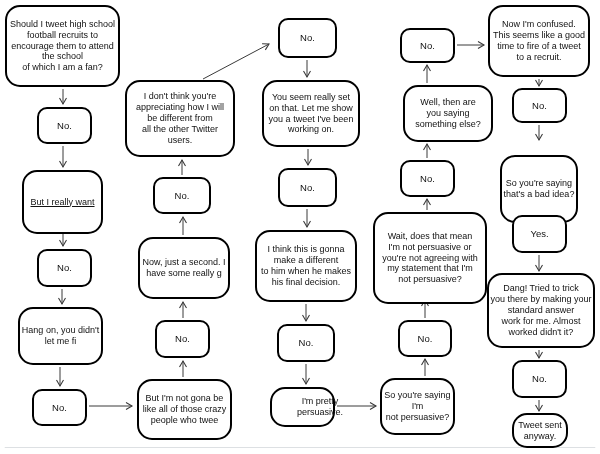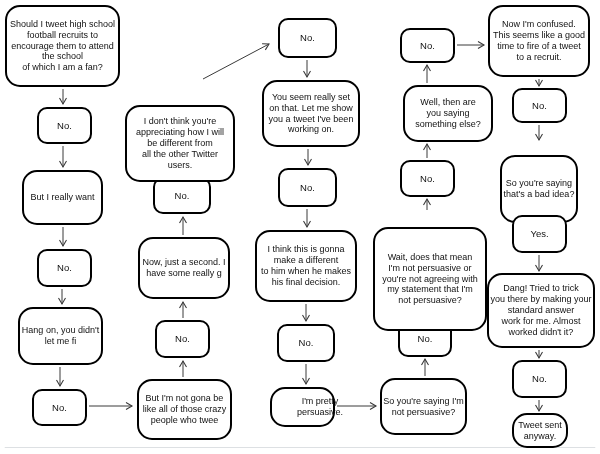--- a/index.html
+++ b/index.html
@@ -77,54 +77,54 @@
       <line x1="539" y1="350" x2="539" y2="358" stroke="#3a3a3a" stroke-width="1" marker-end="url(#arrowhead)"></line>
       <line x1="539" y1="400" x2="539" y2="411" stroke="#3a3a3a" stroke-width="1" marker-end="url(#arrowhead)"></line>
     </svg>
   <div class="divider"></div>
 <div class="node question" style="left: 5px; top: 5px; width: 115px; height: 82px;">Should I tweet high school
 football recruits to
 encourage them to attend
 the school
 of which I am a fan?</div>
     <div class="node answer" style="left: 37px; top: 107px; width: 55px; height: 37px;">No.</div>
-    <div class="node question" style="left: 22px; top: 170px; width: 81px; height: 55px;">But I really want</div>
+    <div class="node question" style="left: 22px; top: 170px; width: 81px; height: 64px; text-decoration: underline;">But I really want</div>
     <div class="node answer" style="left: 37px; top: 249px; width: 55px; height: 38px;">No.</div>
     <div class="node question" style="left: 18px; top: 307px; width: 85px; height: 58px;">Hang on, you didn't
 let me fi</div>
     <div class="node answer" style="left: 32px; top: 389px; width: 55px; height: 37px;">No.</div>
     <div class="node question" style="left: 137px; top: 379px; width: 95px; height: 61px;">But I'm not gona be
 like all of those crazy
 people who twee</div>
     <div class="node answer" style="left: 155px; top: 320px; width: 55px; height: 38px;">No.</div>
     <div class="node question" style="left: 138px; top: 237px; width: 92px; height: 62px;">Now, just a second. I
 have some really g</div>
     <div class="node answer" style="left: 153px; top: 177px; width: 58px; height: 37px;">No.</div>
-    <div class="node question" style="left: 125px; top: 80px; width: 110px; height: 77px; margin-top: 25px;">I don't think you're
+    <div class="node question" style="left: 125px; top: 80px; width: 110px; height: 77px;">I don't think you're
 appreciating how I will
 be different from
 all the other Twitter
 users.</div>
     <div class="node answer" style="left: 278px; top: 18px; width: 59px; height: 40px;">No.</div>
     <div class="node question" style="left: 262px; top: 80px; width: 98px; height: 67px;">You seem really set
 on that. Let me show
 you a tweet I've been
 working on.</div>
     <div class="node answer" style="left: 278px; top: 168px; width: 59px; height: 39px;">No.</div>
     <div class="node question" style="left: 255px; top: 230px; width: 102px; height: 72px;">I think this is gonna
 make a different
 to him when he makes
 his final decision.</div>
     <div class="node answer" style="left: 277px; top: 324px; width: 58px; height: 38px;">No.</div>
     <div class="node question" style="left: 270px; top: 387px; width: 65px; height: 40px; padding-left: 36px;">I'm pretty
 persuasive.</div>
-    <div class="node question" style="left: 380px; top: 378px; width: 87px; height: 57px;">So you're saying I'm
+    <div class="node question" style="left: 380px; top: 378px; width: 75px; height: 57px;">So you're saying I'm
 not persuasive?</div>
     <div class="node answer" style="left: 398px; top: 320px; width: 54px; height: 37px;">No.</div>
-    <div class="node question" style="left: 373px; top: 227px; width: 114px; height: 104px;">Wait, does that mean
+    <div class="node question" style="left: 373px; top: 212px; width: 114px; height: 92px;">Wait, does that mean
 I'm not persuasive or
 you're not agreeing with
 my statement that I'm
 not persuasive?</div>
     <div class="node answer" style="left: 400px; top: 160px; width: 55px; height: 37px;">No.</div>
     <div class="node question" style="left: 383px; top: 85px; width: 90px; height: 57px; margin-left: 20px;">Well, then are
 you saying
 something else?</div>
     <div class="node answer" style="left: 400px; top: 28px; width: 55px; height: 35px;">No.</div>
     <div class="node question" style="left: 488px; top: 5px; width: 102px; height: 72px; text-align: center;">Now I'm confused.

